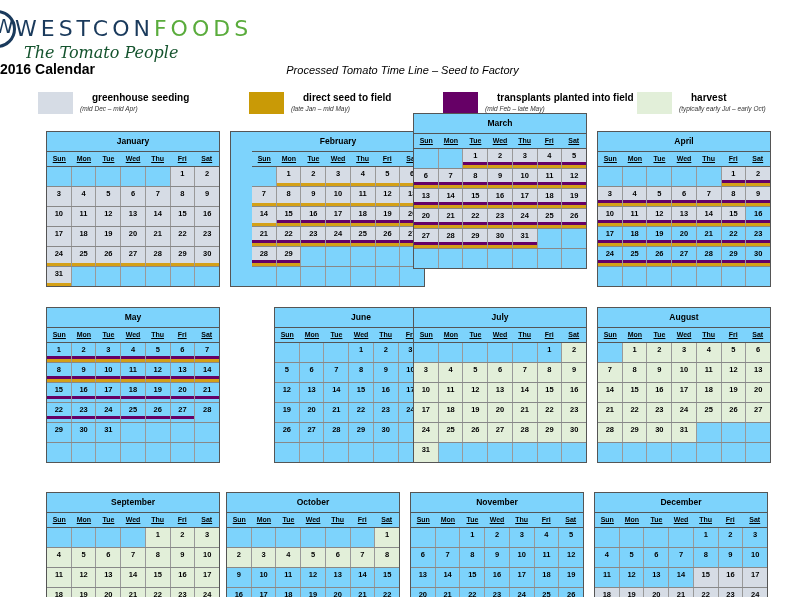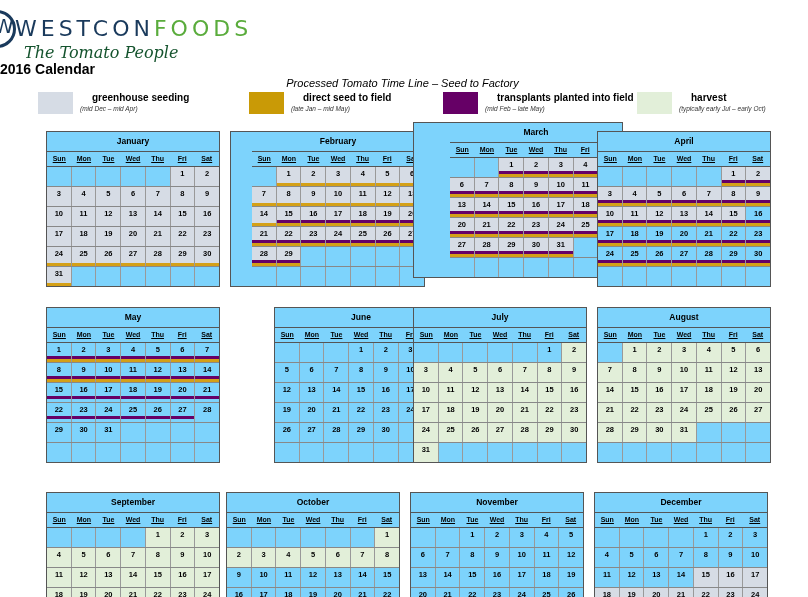--- a/index.html
+++ b/index.html
@@ -5,21 +5,21 @@
   html, body { margin:0; padding:0; background:#fff; }
   body { width:808px; height:597px; overflow:hidden; position:relative; font-family:"Liberation Sans", sans-serif; color:#000; }
   .logo { position:absolute; left:0; top:8px; height:52px; }
   .logo-circle { position:absolute; left:-22px; top:2px; width:32px; height:32px; border:3px solid #1a3a5c; border-radius:50%; }
   .logo-w { position:absolute; left:-6px; top:6px; font-size:20px; color:#1a3a5c; font-family:"DejaVu Sans", sans-serif; }
   .logo-text { position:absolute; left:15px; top:8px; font-size:22px; letter-spacing:4px; font-family:"DejaVu Sans", sans-serif; white-space:nowrap; }
   .logo-text .a { color:#1a3a5c; }
   .logo-text .b { color:#5aac3c; }
   .logo-tag { position:absolute; left:24px; top:35px; font-size:16px; color:#14532d; font-style:italic; font-family:"DejaVu Serif", serif; white-space:nowrap; }
   .title { position:absolute; left:0; width:678px; top:61px; text-align:left; font-weight:bold; font-size:14px; }
-  .subtitle { position:absolute; left:0; width:805px; top:77px; text-align:center; font-style:italic; font-size:11px; }
+  .subtitle { position:absolute; left:0; width:805px; top:64px; text-align:center; font-style:italic; font-size:11px; }
   .legend-item { position:absolute; top:92px; height:24px; }
   .legend-swatch { position:absolute; left:0; top:0; width:35px; height:22px; }
   .legend-label { position:absolute; left:42px; top:0; font-size:10px; font-weight:bold; white-space:nowrap;margin-left:12px; }
   .legend-note { position:absolute; left:42px; top:13px; font-size:6.5px; font-style:italic; white-space:nowrap; color:#333; }
   .month { position:absolute; width:172px; border:1px solid #555; background:#7dd3fc; }
   .month-title { height:19px; line-height:19px; text-align:center; font-size:8.5px; font-weight:bold; border-bottom:1px solid #555; }
   .dow-row { display:flex; height:14px; border-bottom:1px solid #555; }
   .dow { flex:1; text-align:center; font-size:7px; font-weight:bold; line-height:14px; text-decoration:underline; }
   .week { display:flex; height:19px; border-bottom:1px solid #888; position:relative; }
   .week:last-child { border-bottom:none; }
@@ -192,21 +192,21 @@
       <div class="week">
         <div class="day"></div>
         <div class="day"></div>
         <div class="day"></div>
         <div class="day"></div>
         <div class="day"></div>
         <div class="day"></div>
         <div class="day"></div>
       </div>
     </div>
-    <div class="month" style="left: 413px; top: 122px; padding-left: 36px;">
+    <div class="month" style="left: 413px; top: 113px;">
       <div class="month-title">March</div>
       <div class="dow-row">
         <div class="dow">Sun</div>
         <div class="dow">Mon</div>
         <div class="dow">Tue</div>
         <div class="dow">Wed</div>
         <div class="dow">Thu</div>
         <div class="dow">Fri</div>
         <div class="dow">Sat</div>
       </div>

